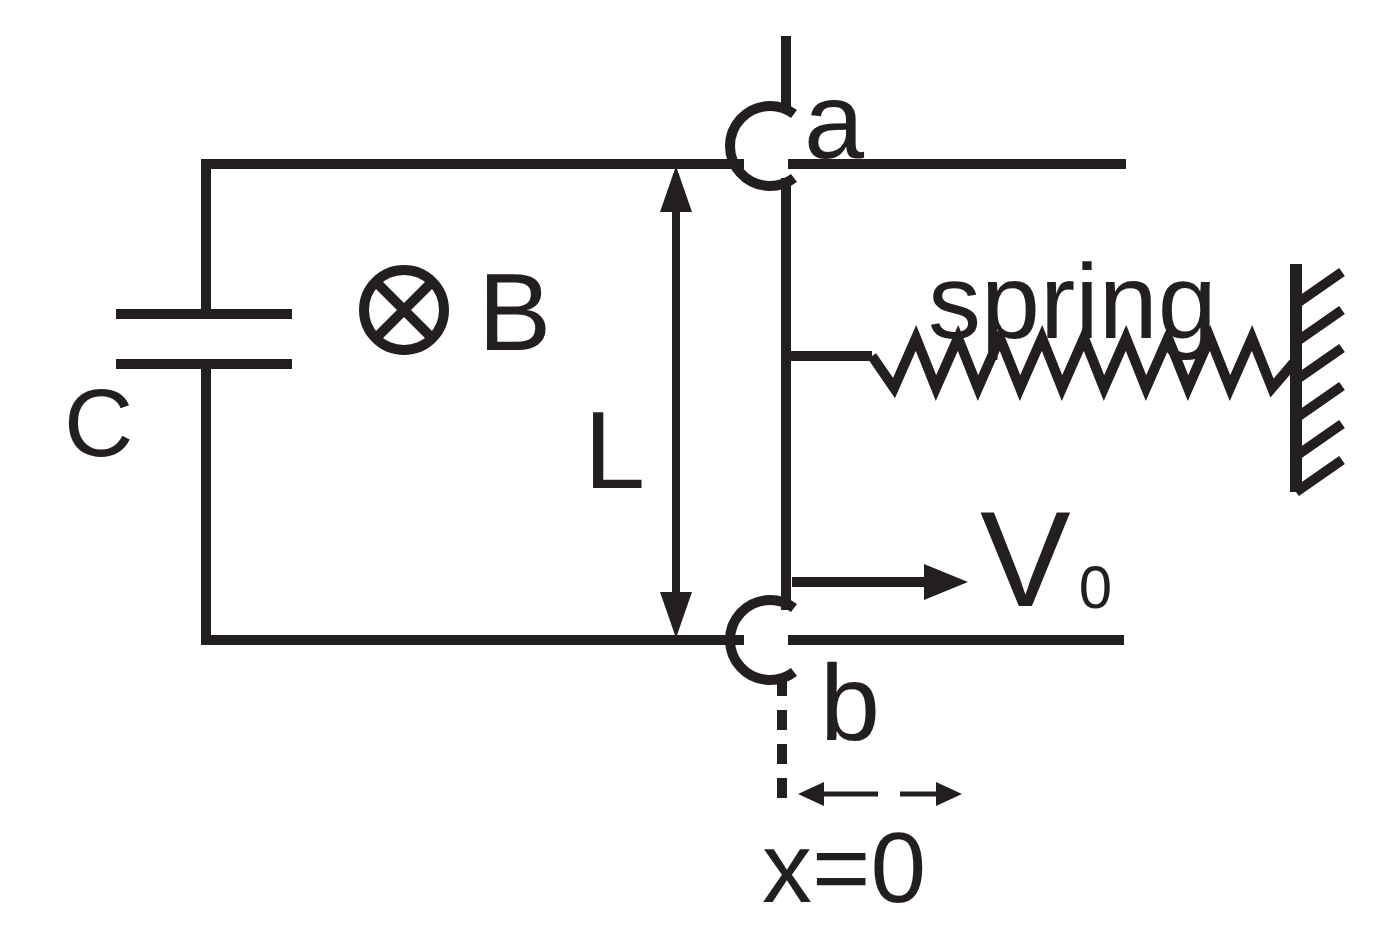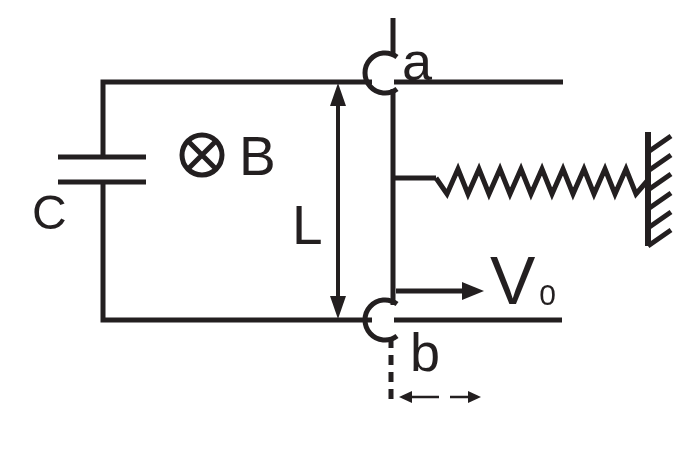--- a/index.html
+++ b/index.html
@@ -86,18 +86,20 @@
       <polygon points="399,397 412,391 412,403" fill="#231f20" stroke="none"></polygon>
       <polygon points="481,397 468,391 468,403" fill="#231f20" stroke="none"></polygon>
     </g>
   </svg>
 
   <div class="lbl lbl-c">C</div>
   <div class="lbl lbl-b-field">B</div>
   <div class="lbl lbl-l">L</div>
   <div class="lbl lbl-a">a</div>
   <div class="lbl lbl-b">b</div>
+  <div class="lbl lbl-spring">spring</div>
   <div class="lbl lbl-v0">
     <span>V</span>
     <span class="sub">0</span>
   </div>
+  <div class="lbl lbl-x0">x=0</div>
 
 </div>
 
 </body></html>

